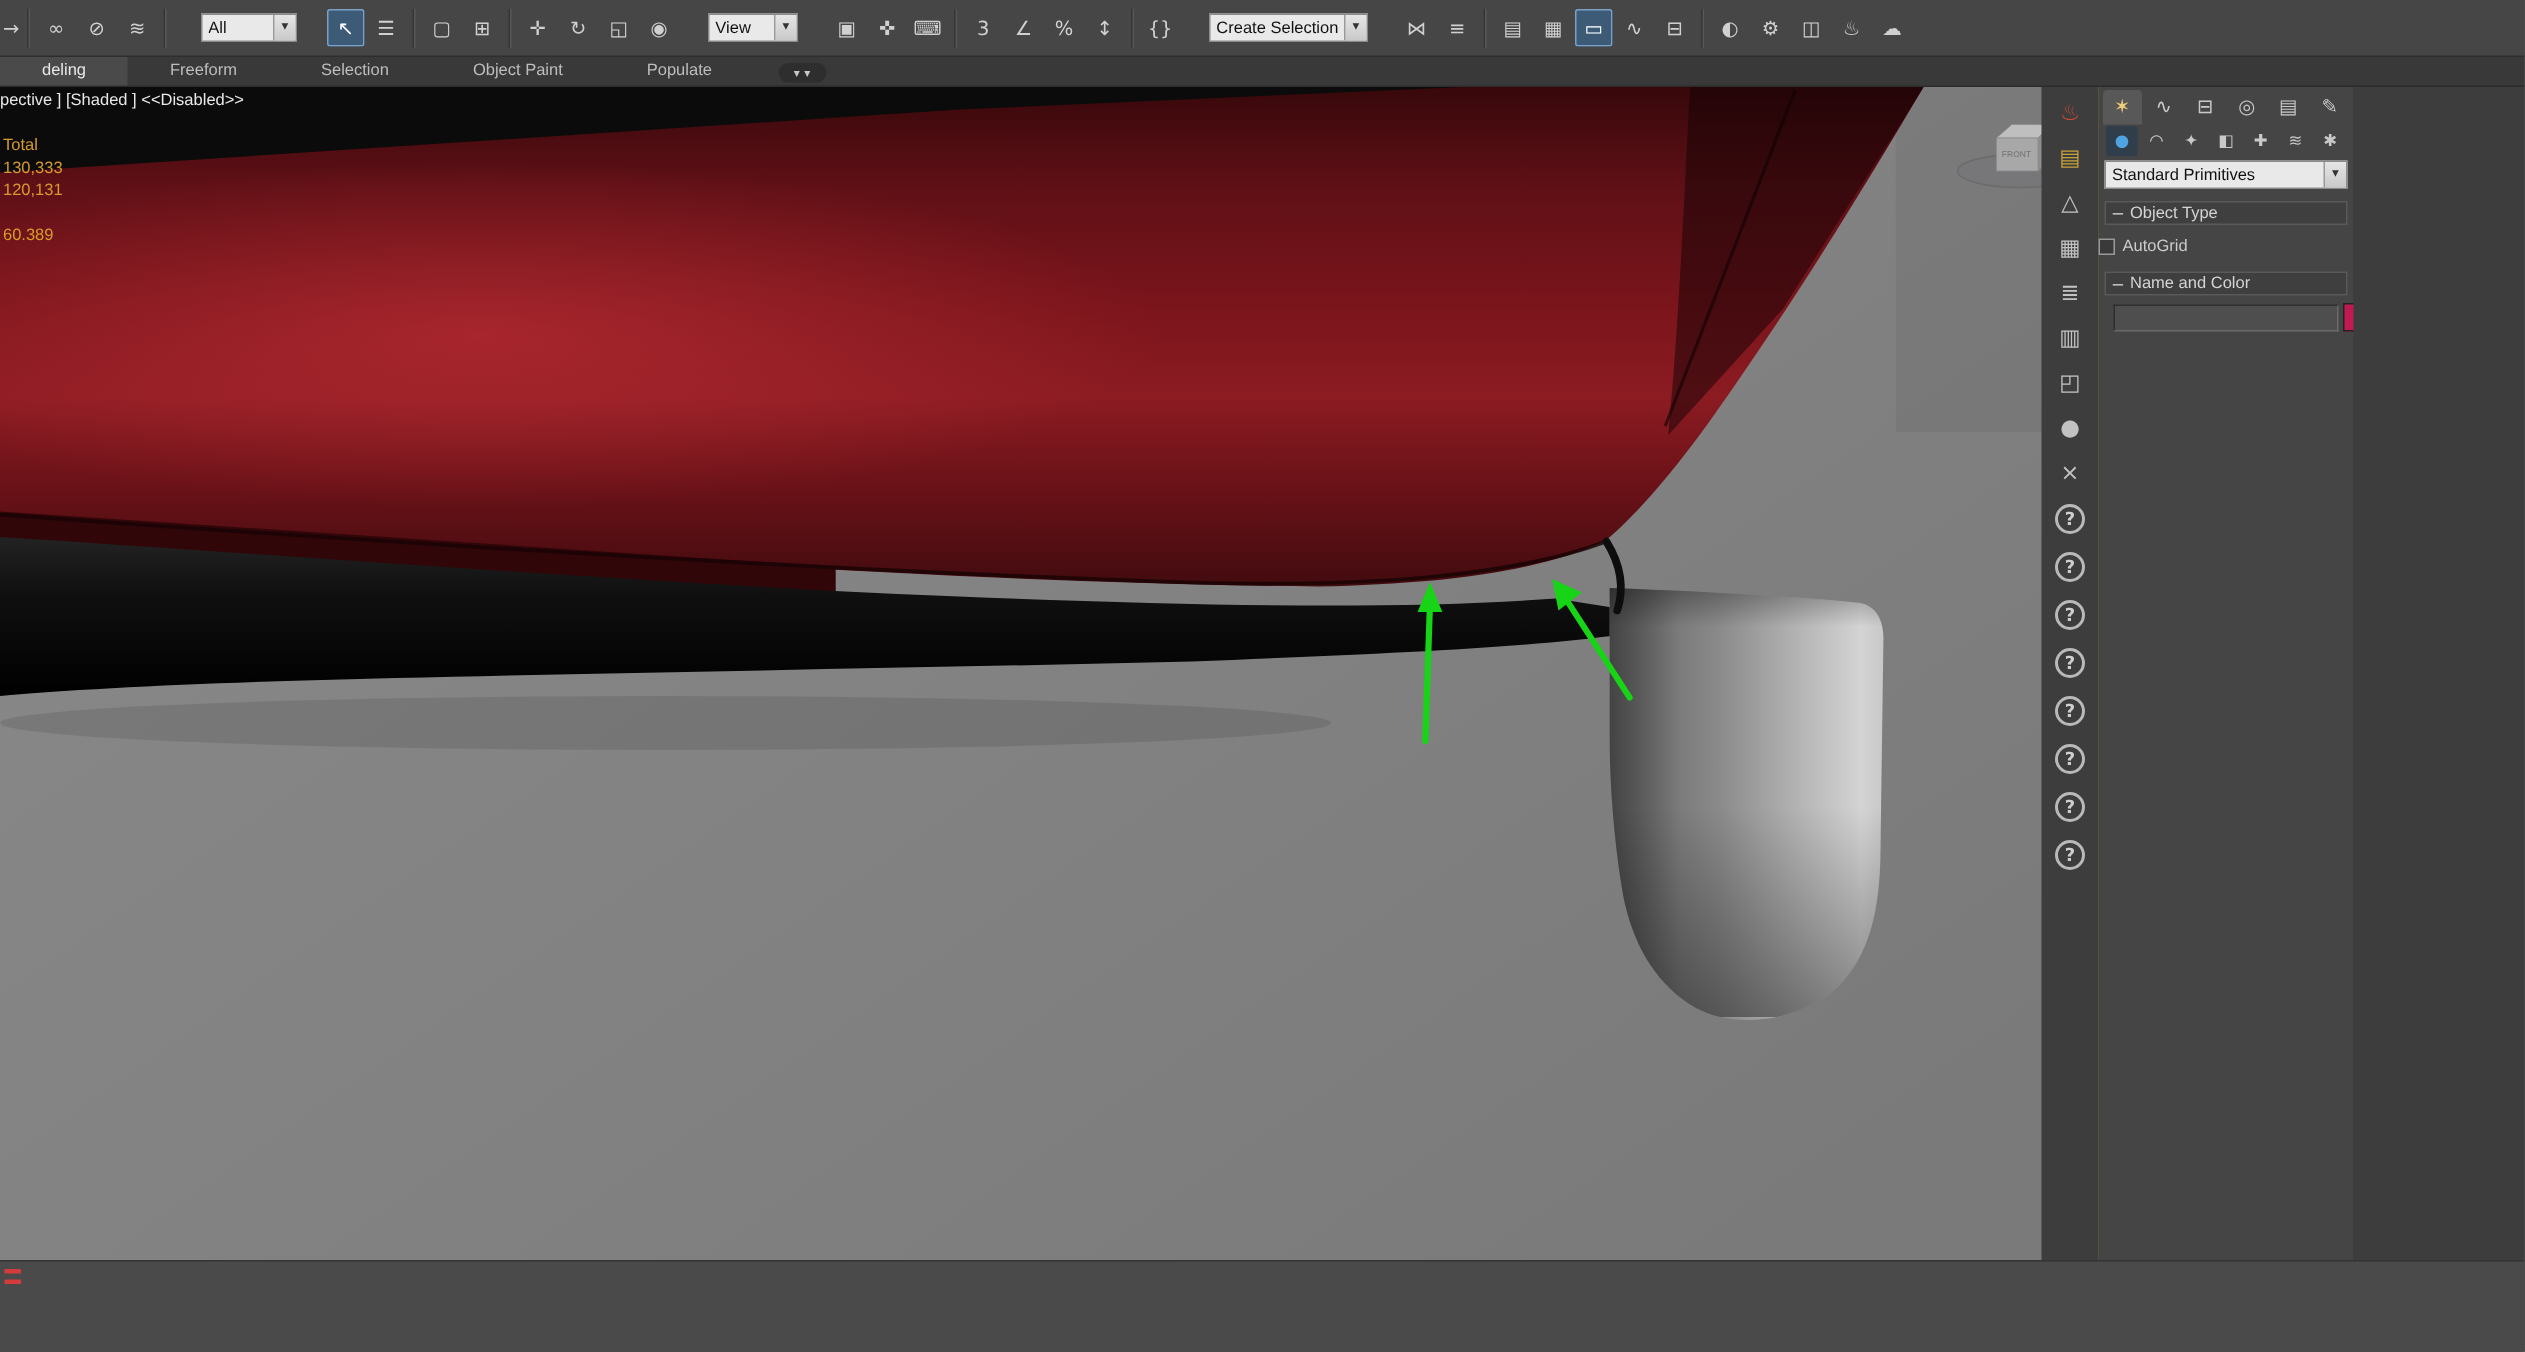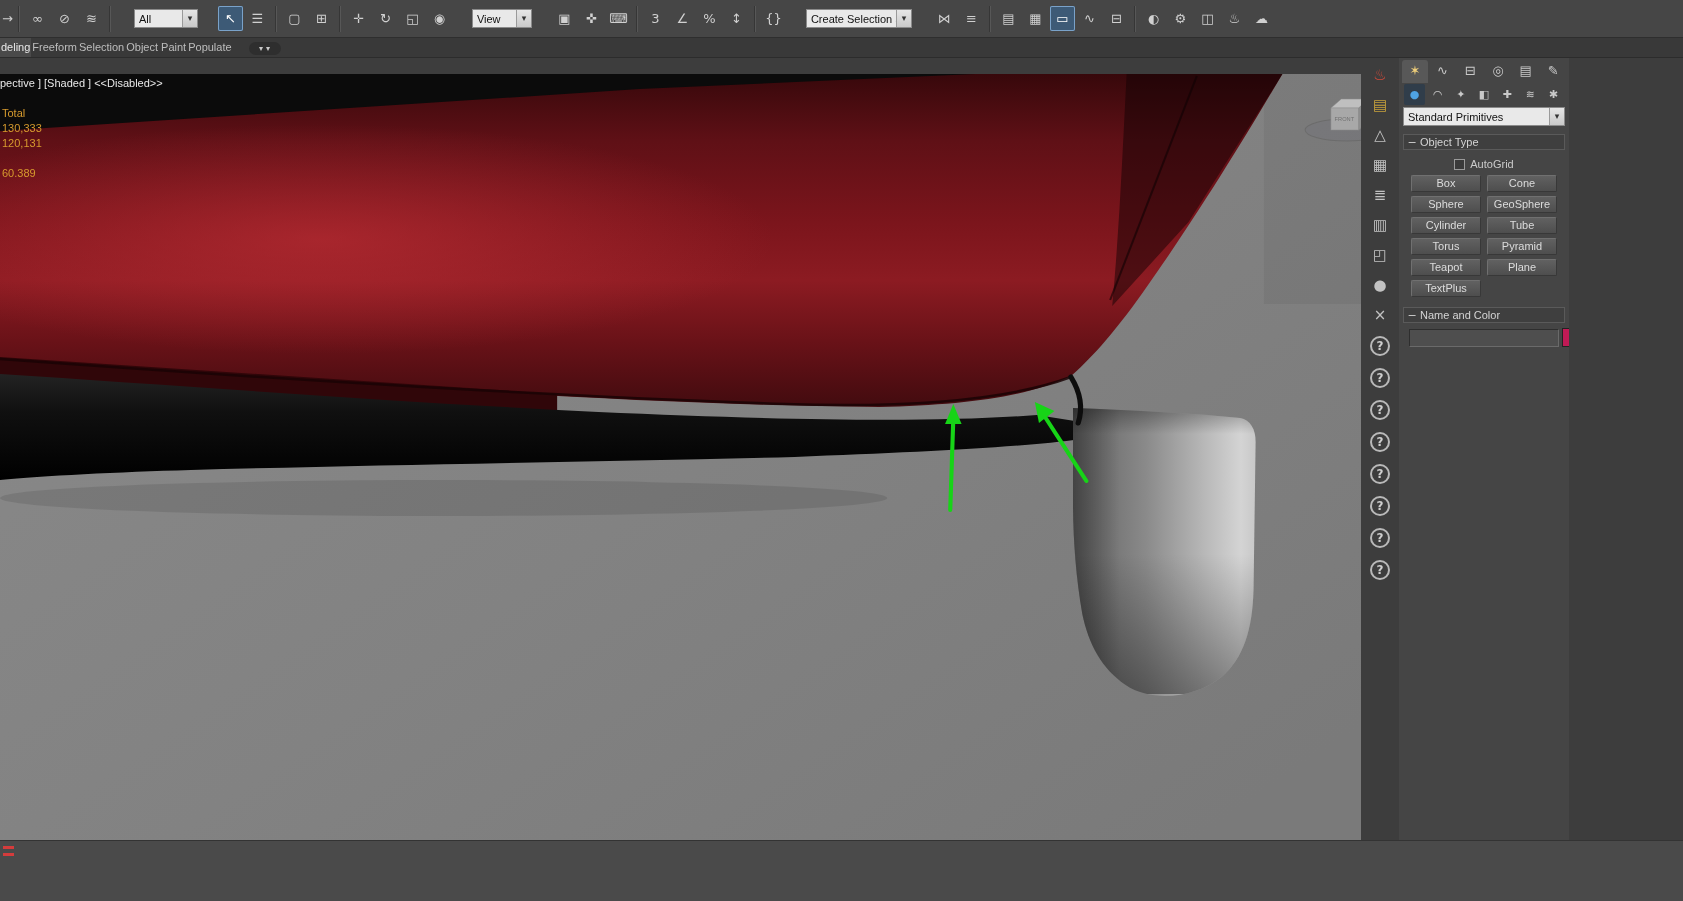--- a/index.html
+++ b/index.html
@@ -23,29 +23,29 @@
   .ddl{height:19px;background:#e9e9e9;border:1px solid #8a8a8a;display:flex;align-items:center;
     font-size:11px;color:#111;padding-left:4px;margin:0 18px;flex:none;overflow:hidden;white-space:nowrap}
   .ddl .val{flex:1;overflow:hidden}
   .ddl .dda{width:15px;height:100%;background:linear-gradient(#e6e6e6,#c9c9c9);border-left:1px solid #9a9a9a;
     text-align:center;font-size:9px;color:#333;line-height:17px;flex:none}
   .w-filter{width:64px}.w-coord{width:60px}.w-selset{width:106px}
 
   
   .ribbon{position:absolute;left:0;top:38px;width:1683px;height:20px;background:var(--ribbon_bg);
     display:flex;align-items:stretch;border-bottom:1px solid #2c2c2c}
-  .rtab{line-height:19px;padding:0 1px;font-size:11px;color:#bdbdbd}
+  .rtab{line-height:19px;padding:0 28px;font-size:11px;color:#bdbdbd}
   .rtab.active{background:#4a4a4a;color:#e8e8e8}
   .rpill{margin:4px 0 0 16px;background:#2e2e2e;border-radius:8px;width:32px;height:13px;
     display:flex;align-items:center;justify-content:center;gap:3px;color:#c9c9c9;font-size:8px;line-height:13px}
 
   
   .main{position:absolute;left:0;top:58px;width:1683px;height:782px}
 
-  .viewport{position:absolute;left:0;top:16px;width:1401px;height:782px;background:var(--vp_bg);
+  .viewport{position:absolute;left:0;top:0;width:1401px;height:782px;background:var(--vp_bg);
     border-right:3px solid var(--vp_border)}
   .viewport svg{position:absolute;left:0;top:0;width:100%;height:100%}
   .vplabel{position:absolute;left:0;top:3px;font-size:11px;color:#e8e8e8;z-index:2}
   .stats{position:absolute;left:2px;top:33px;z-index:2}
   .stat{height:15px;font-size:11px;color:var(--stats);white-space:pre}
 
   
   .sidestrip{position:absolute;left:1361px;top:0;width:38px;height:782px;background:var(--strip_bg);
     display:flex;flex-direction:column;align-items:center;padding-top:5px;gap:6px}
   .sbtn{width:24px;height:24px;line-height:24px;text-align:center;font-size:15px;color:#c2c2c2;flex:none}
@@ -65,21 +65,21 @@
   .cp-cat.geo-active .glyph{color:#4fa3e3}
   .cp-ddl{height:19px;background:#e9e9e9;border:1px solid #8a8a8a;display:flex;align-items:center;
     font-size:11px;color:#111;padding-left:4px;margin:2px 4px}
   .cp-ddl .val{flex:1}
   .cp-ddl .dda{width:15px;height:100%;background:linear-gradient(#e6e6e6,#c9c9c9);border-left:1px solid #9a9a9a;
     text-align:center;font-size:9px;color:#333;line-height:17px}
   .roll{display:flex;align-items:center;height:16px;background:#3f3f3f;border:1px solid #5a5a5a;
     margin:8px 4px 5px;font-size:11px;color:#d4d4d4}
   .roll .minus{width:16px;text-align:center;color:#cfcfcf}
   .roll .rtitle{flex:1;text-align:left;margin-right:16px}
-  .agrow{height:18px;display:flex;align-items:center;justify-content:center;gap:5px;color:#cbcbcb}
+  .agrow{height:18px;display:flex;align-items:center;justify-content:flex-start;gap:5px;color:#cbcbcb}
   .cbx{width:11px;height:11px;border:1px solid #9a9a9a;background:#3a3a3a;flex:none}
   .otgrid{display:grid;grid-template-columns:1fr 1fr;gap:4px 6px;padding:2px 12px}
   .obtn{height:17px;line-height:15px;text-align:center;font-size:11px;color:#dcdcdc;
     background:linear-gradient(#616161,#4e4e4e);border:1px solid #383838;border-top-color:#707070;
     border-left-color:#707070;border-radius:2px}
   .namerow{margin:4px 10px;display:flex;gap:3px;align-items:center}
   .nfield{flex:1;height:18px;background:#4e4e4e;border:1px solid #2e2e2e;border-bottom-color:#6a6a6a;
     border-right-color:#6a6a6a;color:#e0e0e0;font-size:11px;padding:0 3px;outline:none}
   .swatch{width:19px;height:19px;background:var(--swatch);border:1px solid #222;flex:none}
 
@@ -336,34 +336,20 @@
     </div>
 
     <div class="roll">
       <span class="minus glyph">−</span>
       <span class="rtitle">Object Type</span>
     </div>
     <div class="agrow">
       <span class="cbx"></span>
       <span>AutoGrid</span>
     </div>
-    <div class="otgrid">
-
-    <span class="obtn">Box</span>
-        <span class="obtn">Cone</span>
-        <span class="obtn">Sphere</span>
-        <span class="obtn">GeoSphere</span>
-        <span class="obtn">Cylinder</span>
-        <span class="obtn">Tube</span>
-        <span class="obtn">Torus</span>
-        <span class="obtn">Pyramid</span>
-        <span class="obtn">Teapot</span>
-        <span class="obtn">Plane</span>
-        <span class="obtn">TextPlus</span>
-      </div>
 
     <div class="roll">
       <span class="minus glyph">−</span>
       <span class="rtitle">Name and Color</span>
     </div>
     <div class="namerow">
       <input class="nfield" value="" style="">
       <span class="swatch"></span>
     </div>
   </div>

